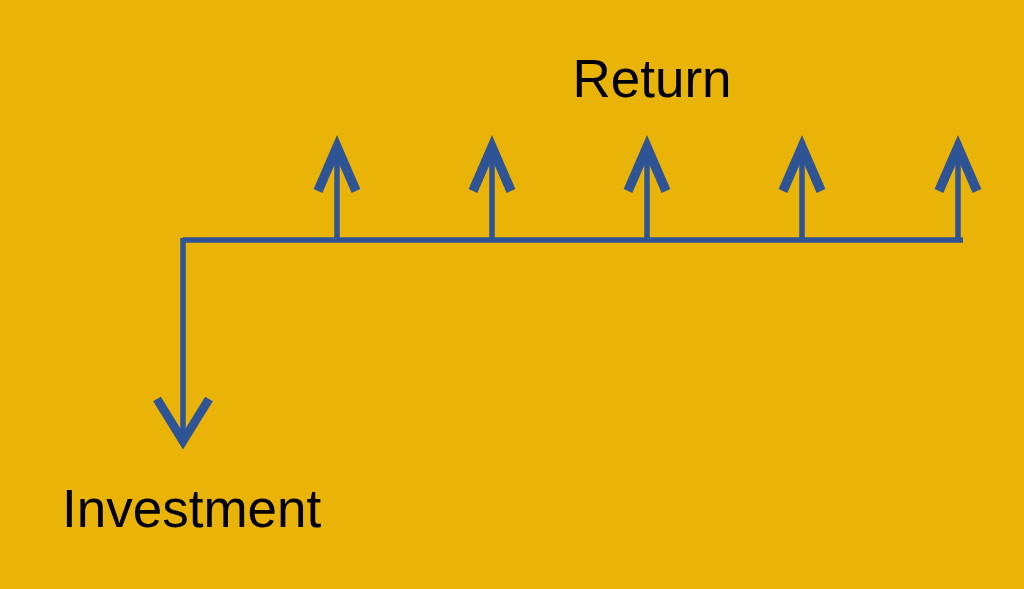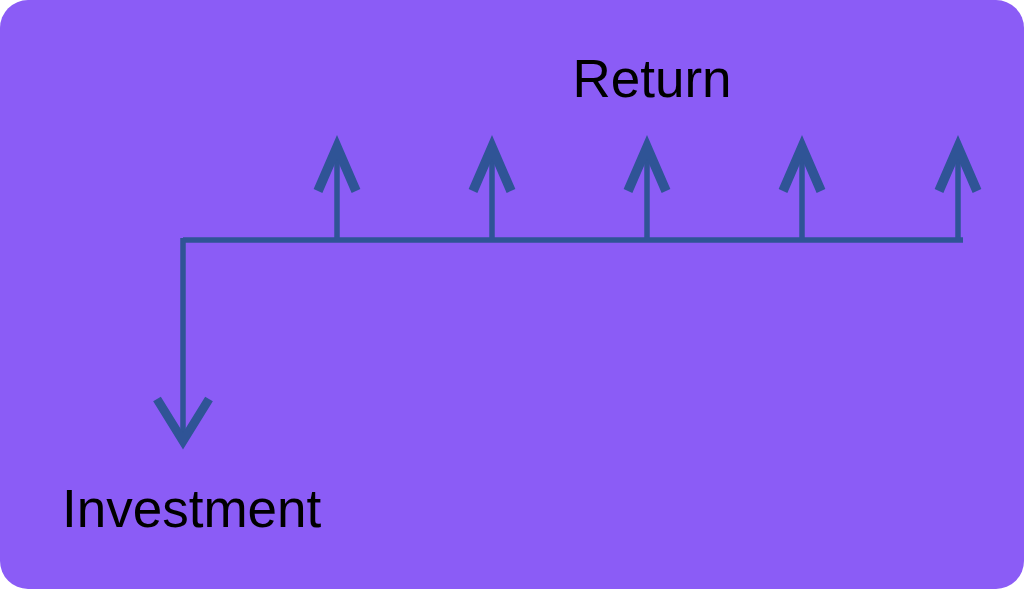--- a/index.html
+++ b/index.html
@@ -4,24 +4,23 @@
 <style>
   html, body {
     margin: 0;
     padding: 0;
     background: #ffffff;
   }
   .canvas {
     position: relative;
     width: 1024px;
     height: 589px;
-    background: #8b5cf6;
+    background: #eab308;
     overflow: hidden;
     font-family: "Liberation Sans", sans-serif;
-    border-radius: 28px;
   }
   svg { display: block; }
   .diagram-label {
     font-family: "Liberation Sans", sans-serif;
     font-size: 53px;
     font-weight: 400;
   }
 </style>
 </head>
 <body>

